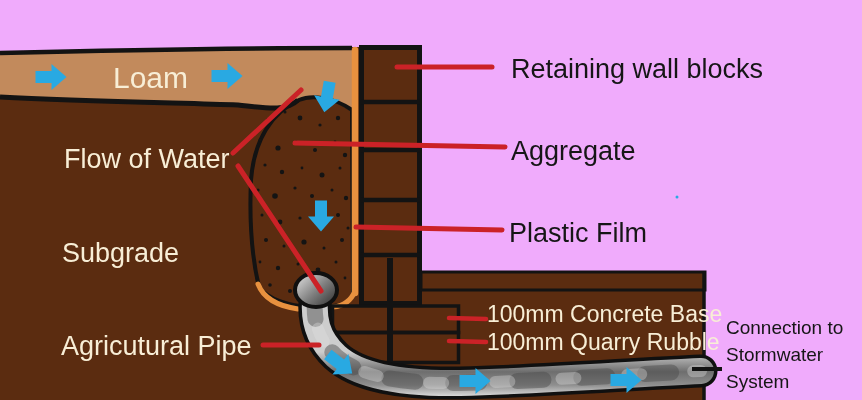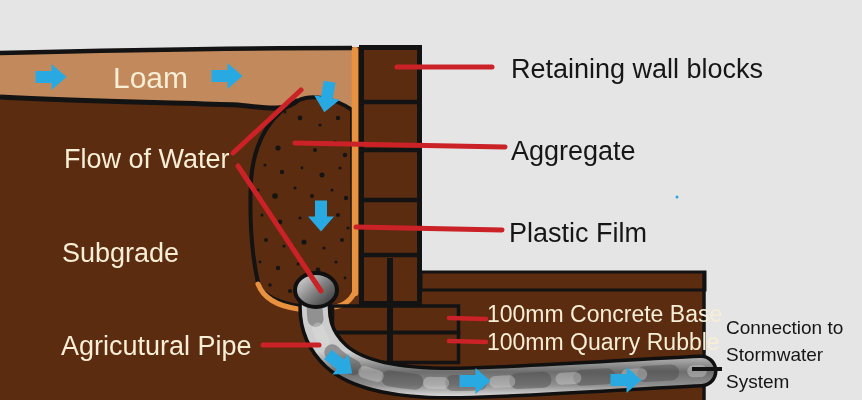--- a/index.html
+++ b/index.html
@@ -1,16 +1,16 @@
 <!DOCTYPE html>
 <html style="--color-subgrade: #5b2c10; --color-loam: #c28a5c; --color-aggregate: #d3d3d3; --color-wall: #7b7370; --color-film: #e8913f; --color-grass: #21c32c; --color-concrete: #cecece; --color-rubble: #b87c52; --color-arrow: #29a9e2; --color-leader: #cb2227; --color-cream_text: #f8eed6; --color-dark_text: #161616;"><head>
 <meta charset="utf-8">
 <style>
   html,body{margin:0;padding:0;background:#ffffff;}
-  .stage{position:relative;width:862px;height:400px;background:#e5e5e5;overflow:hidden;}
+  .stage{position:relative;width:862px;height:400px;background:#f0abfc;overflow:hidden;}
   svg text{font-family:"Liberation Sans","DejaVu Sans",sans-serif;}
   .fill-subgrade{fill:var(--color-subgrade);}
   .fill-loam{fill:var(--color-loam);}
   .fill-aggregate{fill:var(--color-aggregate);}
   .fill-wall{fill:var(--color-wall);}
   .fill-grass{fill:var(--color-grass);}
   .fill-concrete{fill:var(--color-concrete);}
   .fill-rubble{fill:var(--color-rubble);}
   .film{stroke:var(--color-film);fill:none;stroke-linecap:round;}
   .edge{stroke:#131313;fill:none;}

